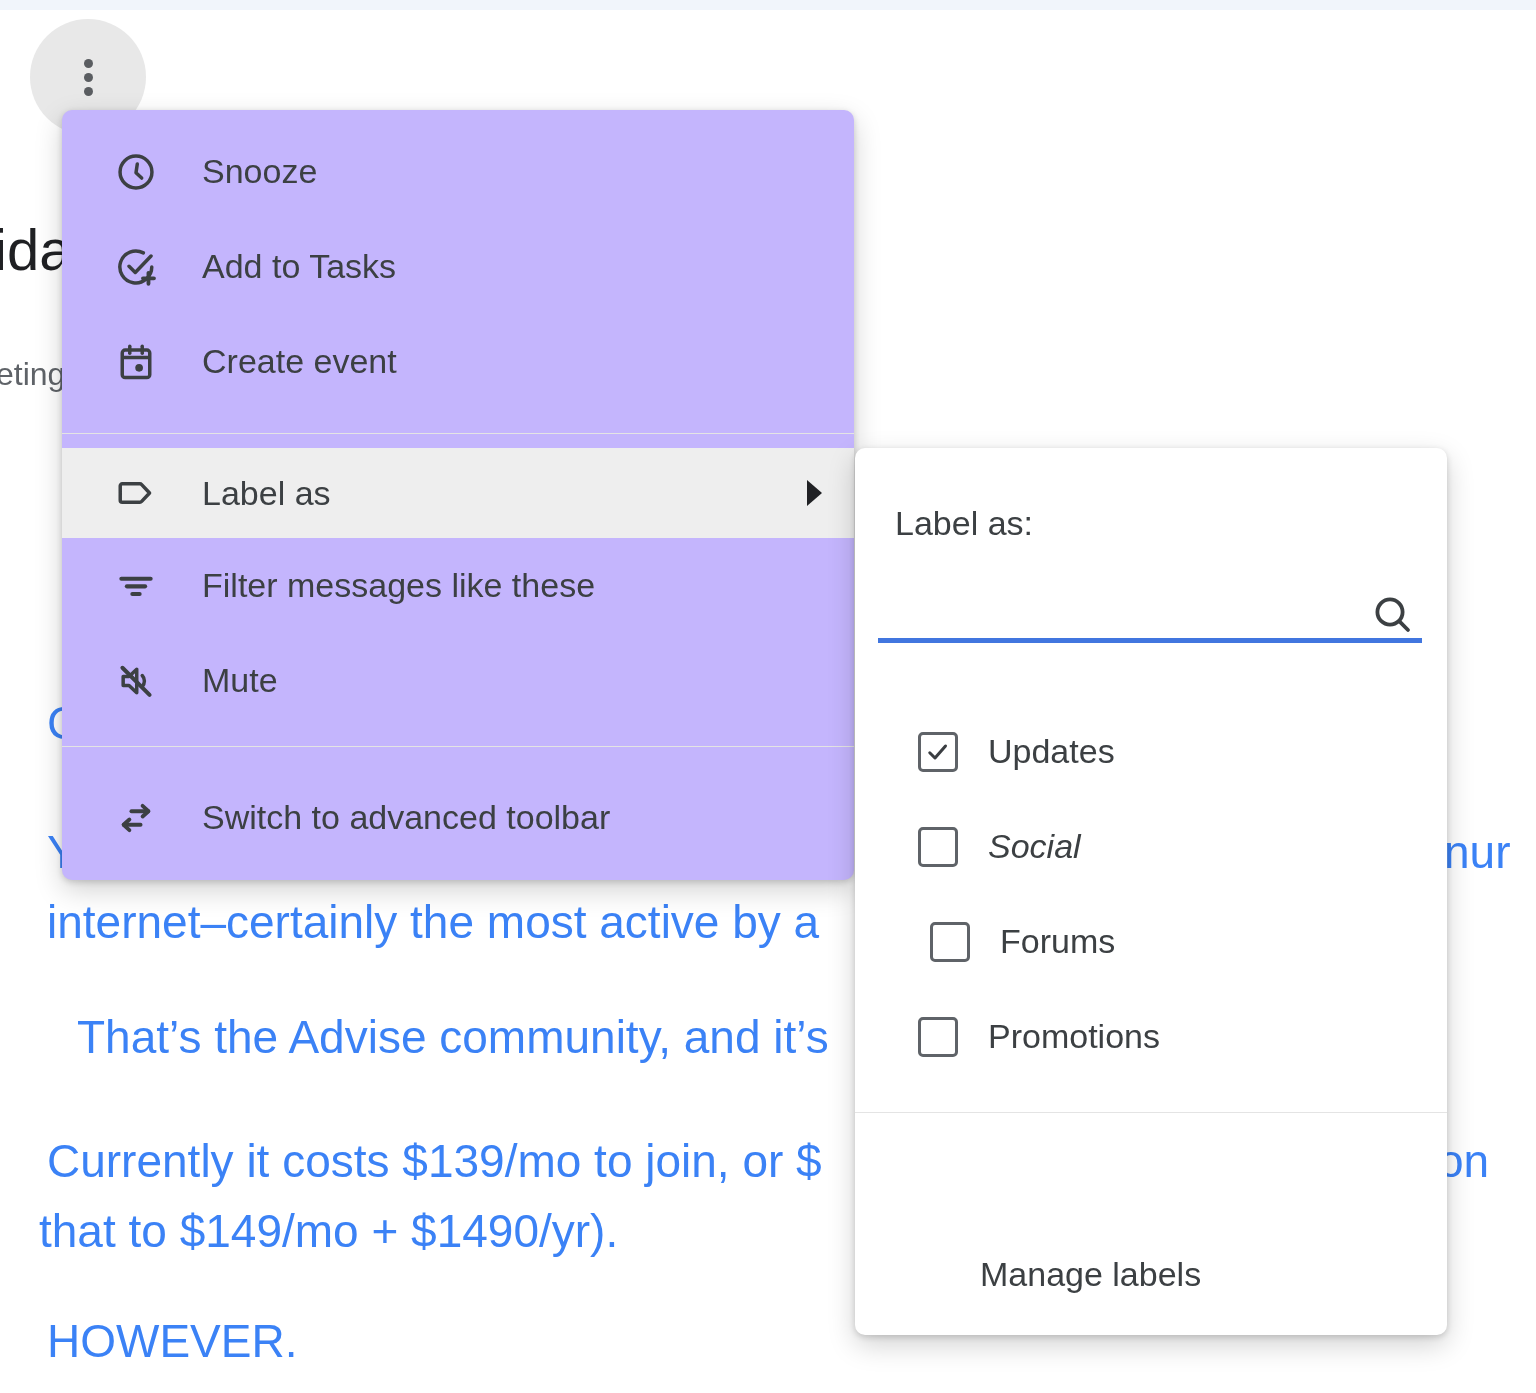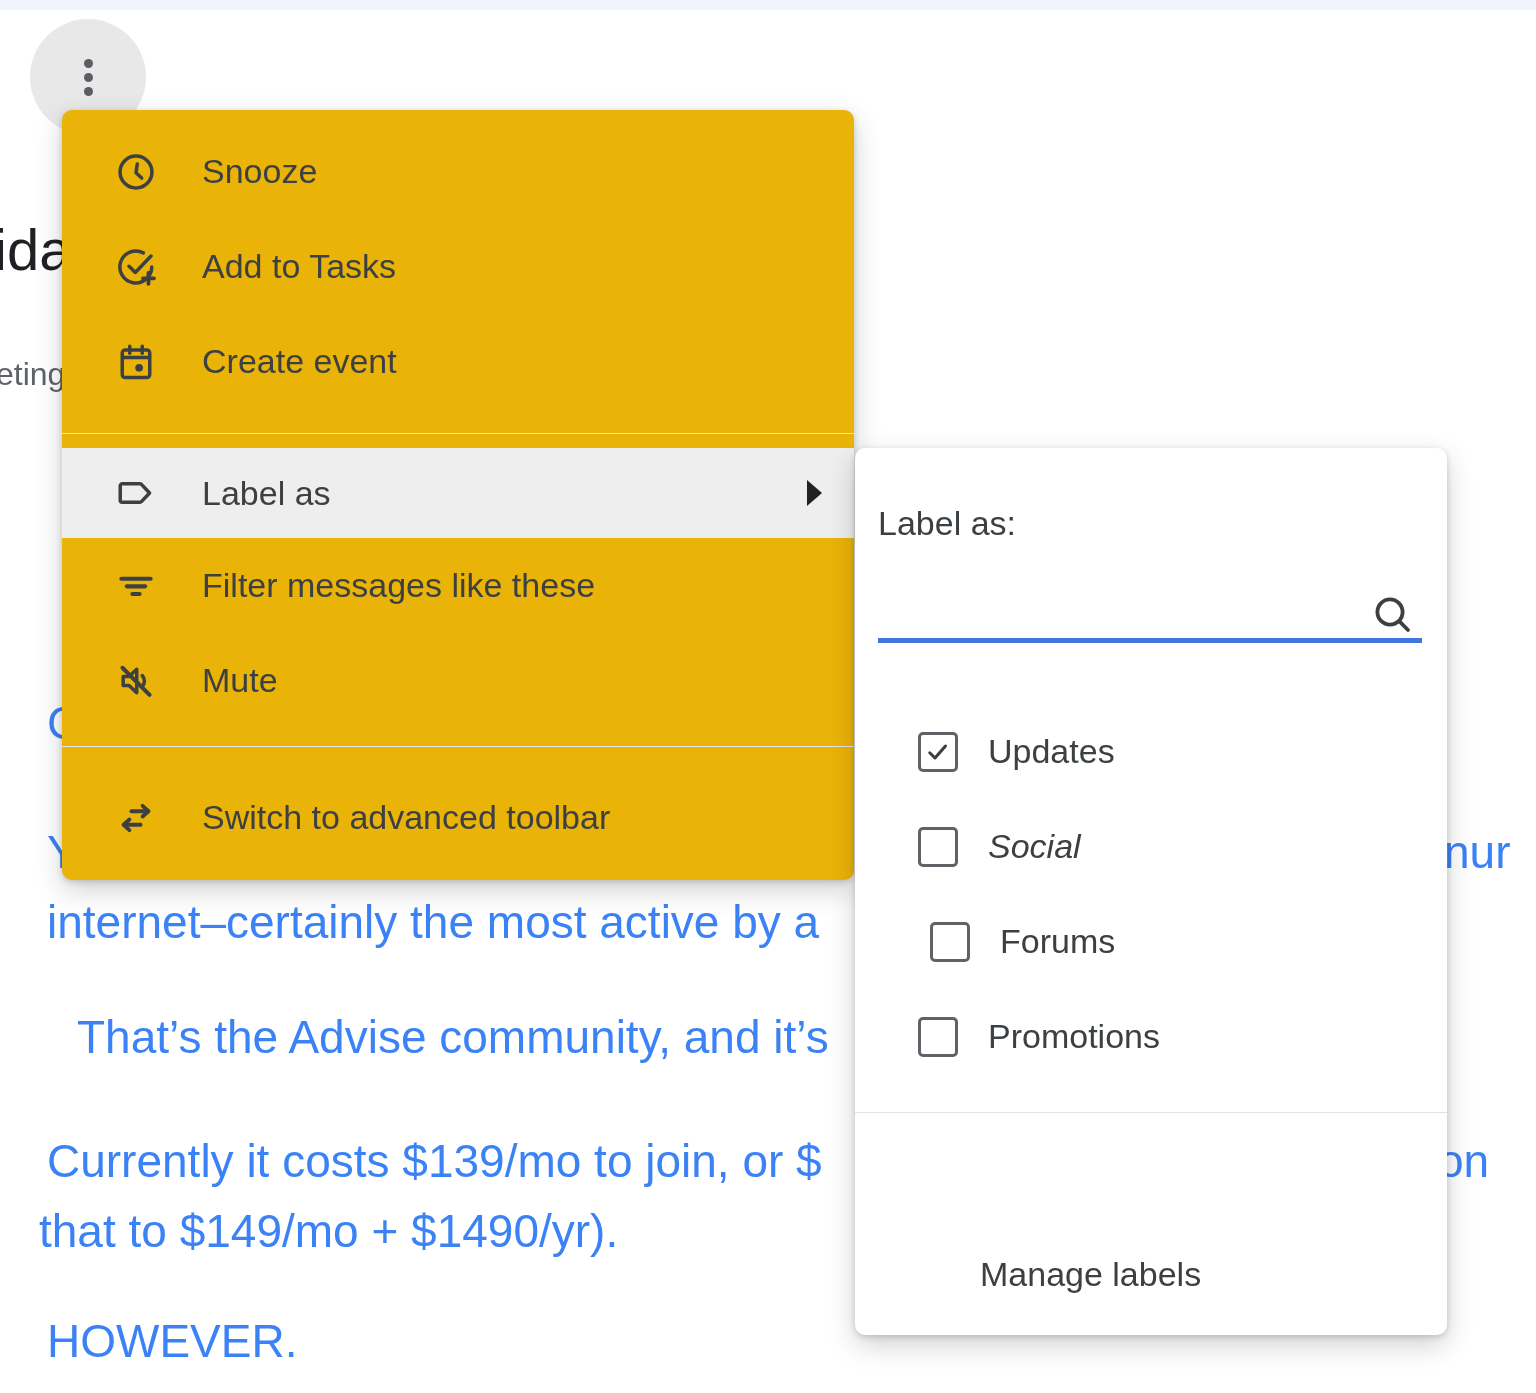--- a/index.html
+++ b/index.html
@@ -26,21 +26,21 @@
 
   
   .more-btn{
     position:absolute;left:30px;top:19px;width:116px;height:116px;border-radius:50%;
     background:#e8e8e8;z-index:2;display:flex;flex-direction:column;align-items:center;justify-content:center;gap:5px;
   }
   .more-btn .dot{width:9px;height:9px;border-radius:50%;background:#5a5d61;}
 
   
   .menu-panel{
-    position:absolute;left:62px;top:110px;width:792px;height:770px;background:#eab308;
+    position:absolute;left:62px;top:110px;width:792px;height:770px;background:#c4b5fd;
     border-radius:10px;z-index:10;
     box-shadow:0 2px 6px rgba(0,0,0,.16),0 10px 28px rgba(0,0,0,.18);
   }
   .menu-row{position:absolute;left:0;width:792px;height:95px;display:flex;align-items:center;}
   .menu-row .mi{width:48px;height:48px;margin-left:50px;flex:0 0 48px;display:flex;align-items:center;justify-content:center;}
   .menu-row .mlabel{margin-left:42px;font-size:34px;color:#3c4043;white-space:nowrap;}
   .menu-divider{position:absolute;left:0;width:792px;height:1px;background:#e4e4e4;}
   .row-highlight{background:#eeeeee;height:90px;}
   .submenu-caret{
     position:absolute;right:32px;top:50%;transform:translateY(-50%);
@@ -48,21 +48,21 @@
   }
   svg.mico{stroke:#3c4043;fill:none;stroke-width:1.9;stroke-linecap:round;stroke-linejoin:round;}
 
   
   .sub-panel{
     position:absolute;left:855px;top:448px;width:592px;height:887px;background:#ffffff;
     border-radius:10px;z-index:12;
     box-shadow:0 2px 6px rgba(0,0,0,.16),0 10px 28px rgba(0,0,0,.18);
   }
   .sub-title{position:absolute;left:23px;top:504px;font-size:34px;color:#3c4043;}
-  .sub-title{top:56px;}
+  .sub-title{top:56px;margin-left:17px;}
   .search-wrap{position:absolute;left:23px;top:120px;width:544px;height:75px;}
   .search-input{
     position:absolute;left:0;top:0;width:484px;height:68px;border:none;outline:none;
     font-size:34px;font-family:inherit;color:#3c4043;background:transparent;padding:0;
   }
   .search-underline{position:absolute;left:0;top:70px;width:544px;height:5px;background:#4176df;}
   .search-icon-box{position:absolute;left:490px;top:22px;width:48px;height:48px;}
   .label-row{position:absolute;left:0;width:592px;height:95px;display:flex;align-items:center;}
   .cbox{
     width:40px;height:40px;margin-left:63px;flex:0 0 40px;border:3px solid #5f6368;border-radius:5px;

